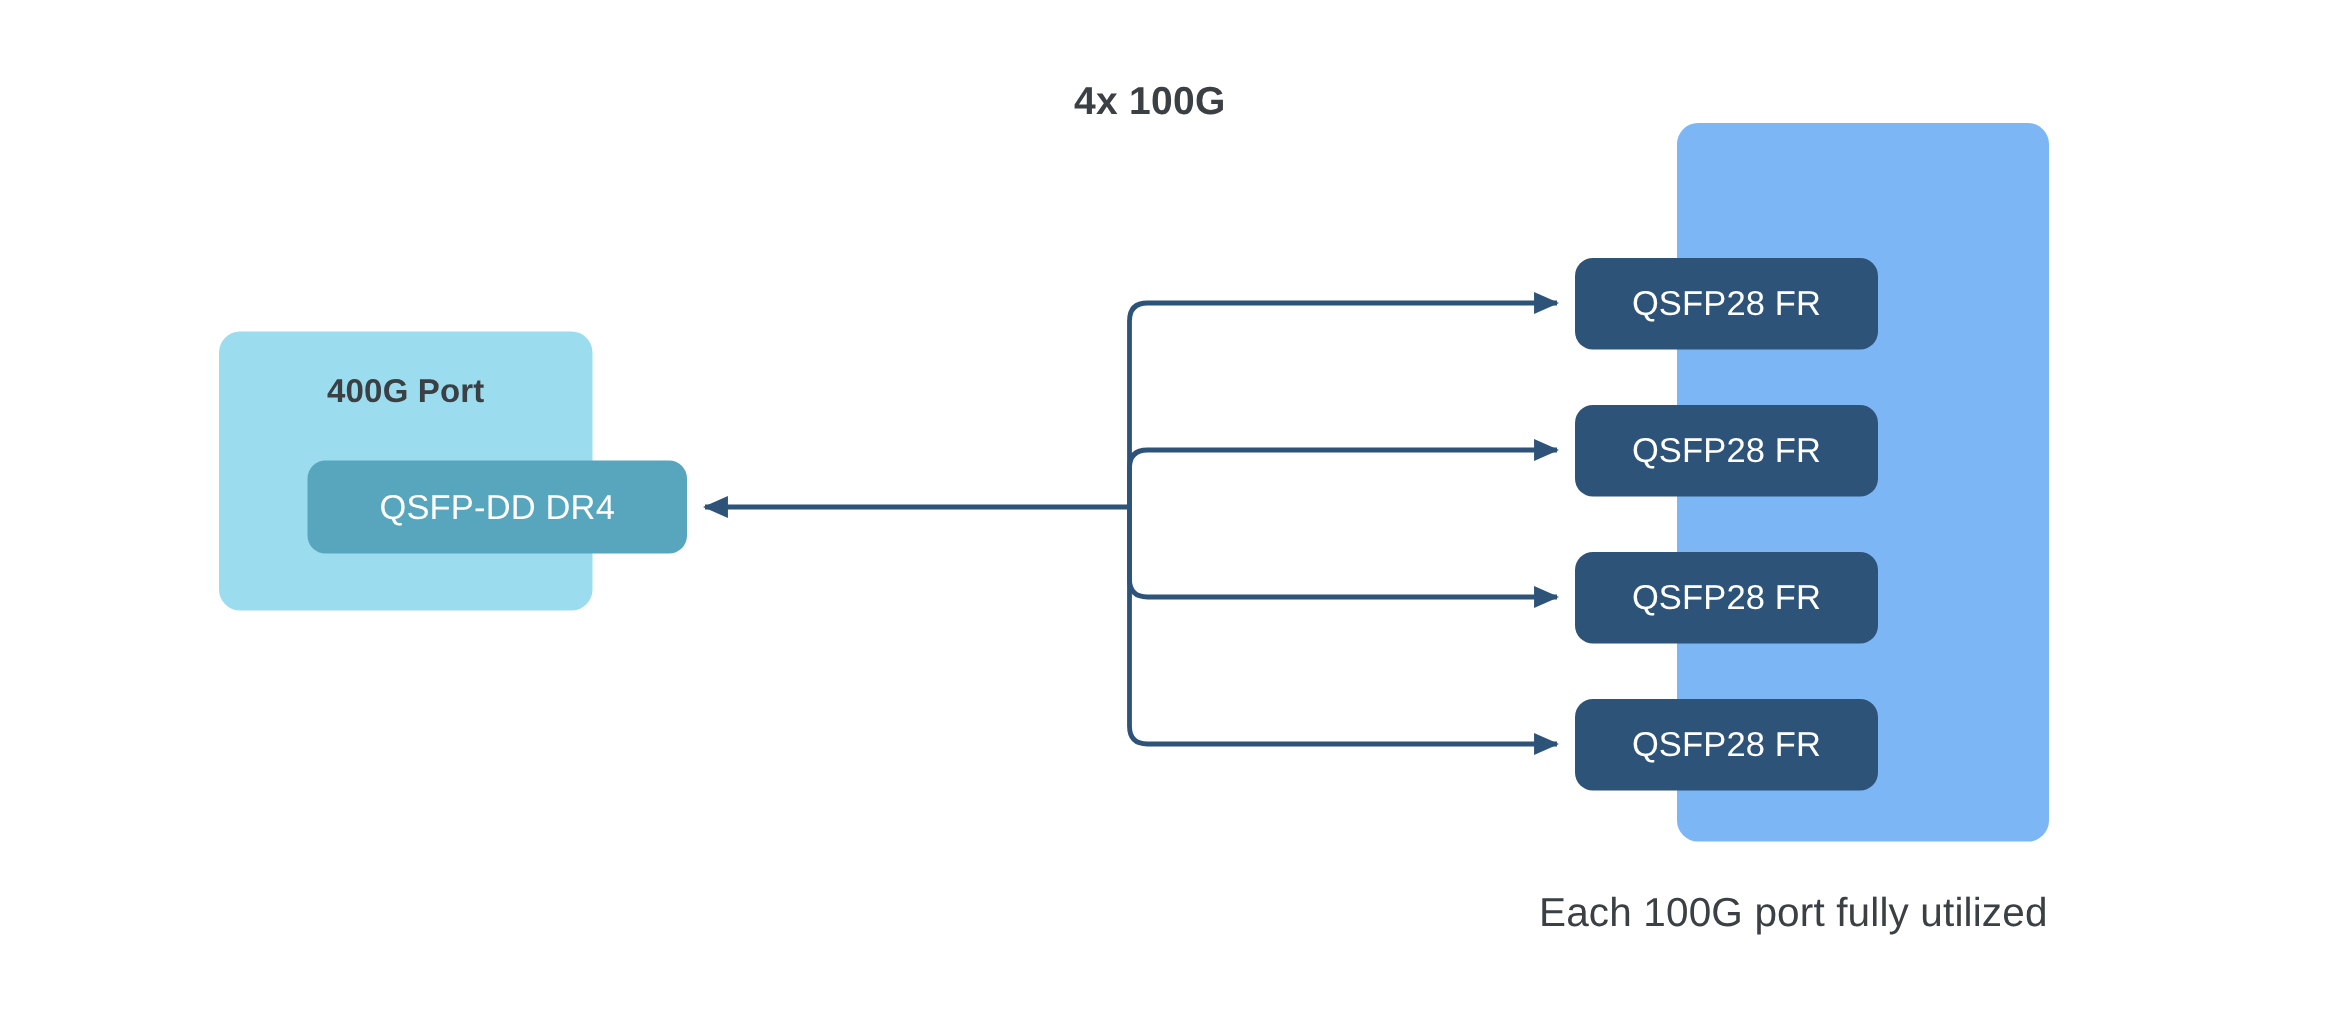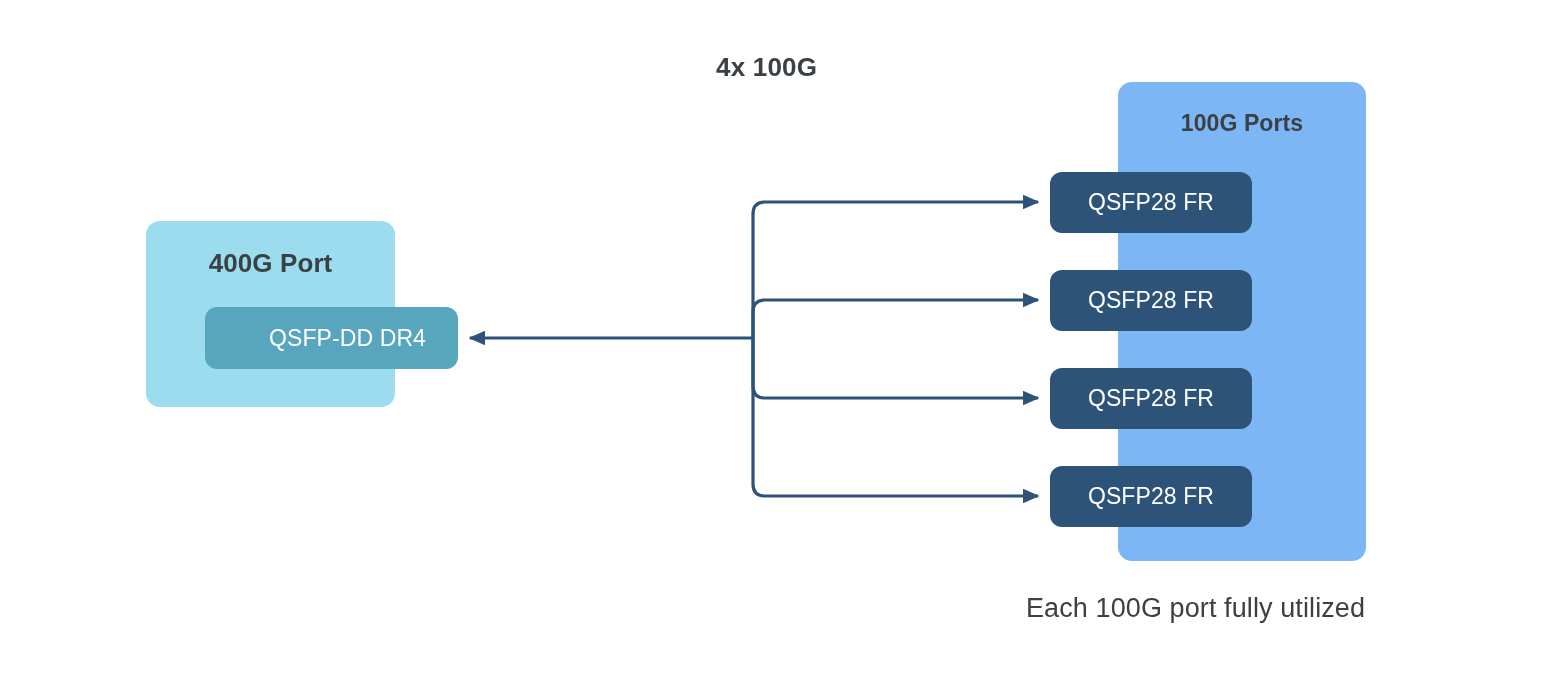--- a/index.html
+++ b/index.html
@@ -29,37 +29,37 @@
     height: 186px;
     background: #9bddee;
     border-radius: 14px;
   }
   .panel-400g-label {
     position: absolute;
     left: 146px;
     top: 248px;
     width: 249px;
     text-align: center;
-    font-size: 26px;
+    font-size: 22px;
     font-weight: 600;
     color: #3b4044;
     letter-spacing: 0.1px;
   }
   .module-qsfpdd {
     position: absolute;
     left: 205px;
     top: 307px;
     width: 253px;
     height: 62px;
     background: #57a6bd;
     border-radius: 12px;
   }
   .module-qsfpdd-label {
     position: absolute;
-    left: 16px;
+    left: 0;
     top: 0;
     width: 100%;
     height: 62px;
     display: flex;
     align-items: center;
     justify-content: center;
     font-size: 23px;
     color: #ffffff;
     letter-spacing: 0.1px;
   }
@@ -161,21 +161,20 @@
 
   <div class="panel-400g"></div>
   <div class="panel-400g-label">400G Port</div>
 
   <div class="module-qsfpdd">
     <span class="lbl module-qsfpdd-label">QSFP-DD DR4</span>
   </div>
 
 
   <div class="panel-100g"></div>
-  <div class="panel-100g-label">100G Ports</div>
 
   <div class="module-qsfp28 m1">
     <span class="lbl">QSFP28 FR</span>
   </div>
   <div class="module-qsfp28 m2">
     <span class="lbl">QSFP28 FR</span>
   </div>
   <div class="module-qsfp28 m3">
     <span class="lbl">QSFP28 FR</span>
   </div>

